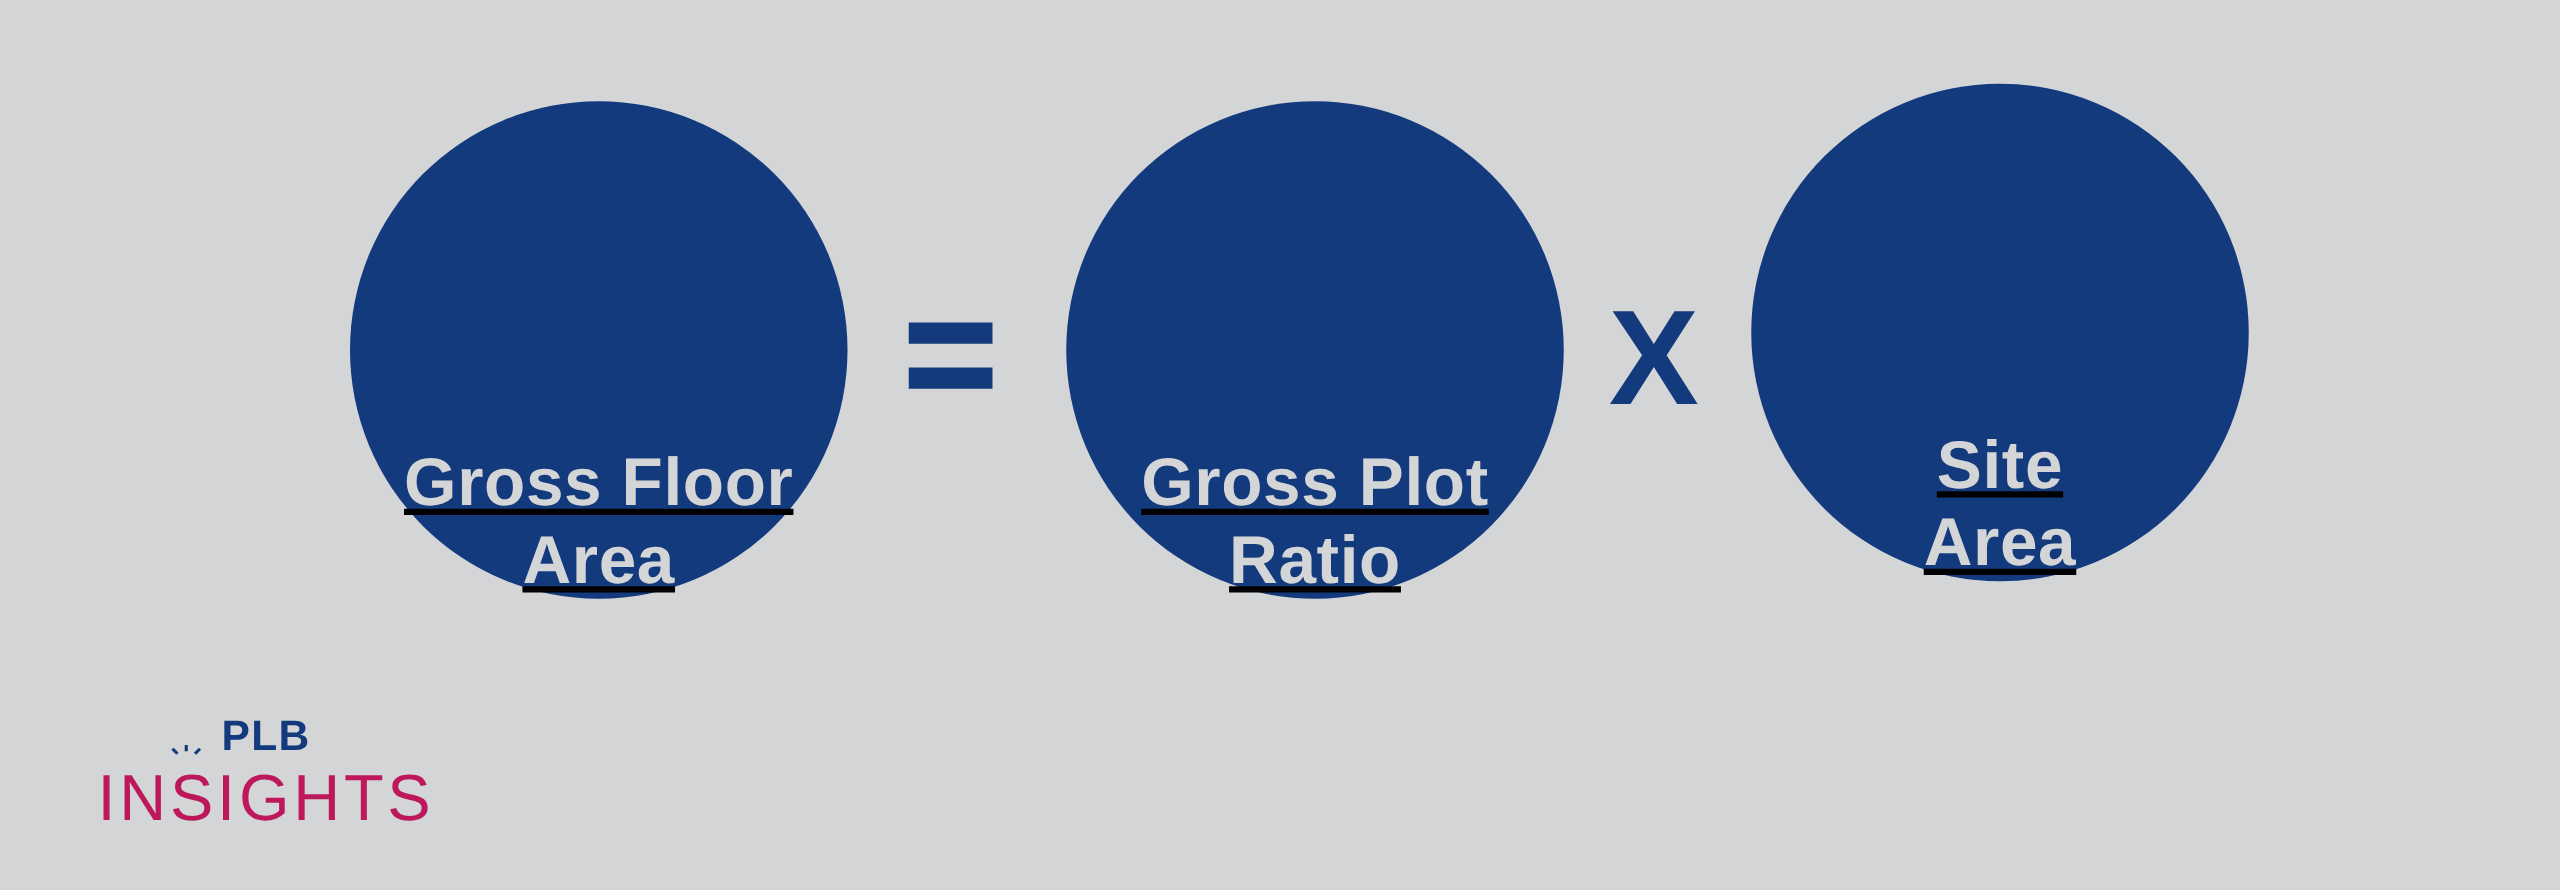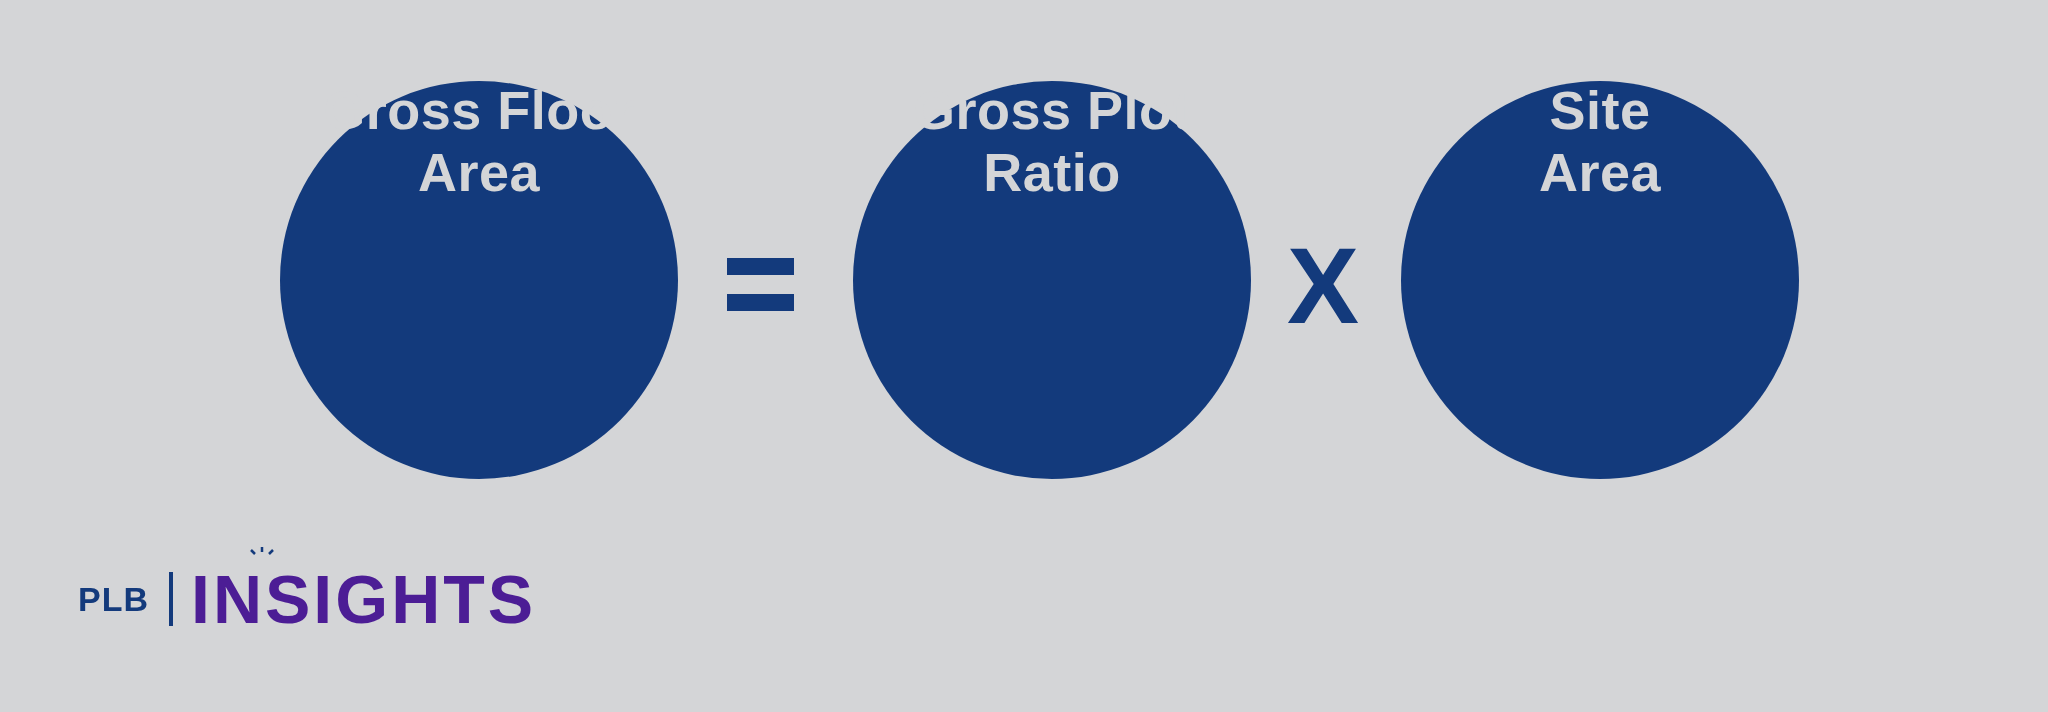--- a/index.html
+++ b/index.html
@@ -2,36 +2,37 @@
 <html><head>
 <meta charset="utf-8">
 <style>
   html, body { margin:0; padding:0; }
   body {
     width:2048px; height:712px; background:#d4d5d7; position:relative; overflow:hidden;
     font-family:"Liberation Sans", sans-serif;
   }
   .circle {
     position:absolute; width:398px; height:398px; border-radius:50%;
-    background:#133a7c; display:flex; align-items:flex-start; justify-content:center;
+    background:#133a7c; display:flex; align-items:flex-end; justify-content:center;
     text-align:center;
+    text-decoration:underline;
   }
   .circle .label {
     color:#d4d5d7; font-weight:bold; font-size:54px; line-height:62px;
     white-space:pre-line; margin-top:-2px; letter-spacing:0.5px;
   }
   .eq-bar { position:absolute; left:727px; width:67px; height:17px; background:#133a7c; }
   .times {
     position:absolute; left:1280px; top:236px; width:86px; height:100px;
     color:#133a7c; font-weight:bold; font-size:108px; line-height:100px; text-align:center;
   }
-  .logo { position:absolute; left:78px; top:570px; height:58px; display:flex; align-items:center; }
+  .logo { position:absolute; left:78px; top:570px; height:58px; display:flex; align-items:center;flex-direction:column; }
   .logo .plb { color:#133a7c; font-weight:bold; font-size:34px; letter-spacing:1px; }
   .logo .divider { width:4px; height:54px; background:#133a7c; margin:0 18px 0 20px; }
-  .logo .insights { color:#4c1d95; font-weight:bold; font-size:68px; letter-spacing:3px; position:relative; }
+  .logo .insights { color:#be185d; font-weight:normal; font-size:52px; letter-spacing:3px; position:relative; }
   .bulb-rays { position:absolute; left:56px; top:-14px; }
 </style>
 </head>
 <body>
 
 <div>
   <div class="circle" style="left:280px; top:81px;">
     <div class="label">Gross Floor
 Area</div>
   </div>
@@ -41,21 +42,21 @@
     <div class="eq-bar" style="top:294px;"></div>
   </div>
 
   <div class="circle" style="left:853px; top:81px;">
     <div class="label">Gross Plot
 Ratio</div>
   </div>
 
   <div class="times">X</div>
 
-  <div class="circle" style="left:1401px; top:81px;">
+  <div class="circle" style="left:1401px; top:67px;">
     <div class="label">Site
 Area</div>
   </div>
 </div>
 
 <div class="logo">
   <span class="plb">PLB</span>
   <span class="divider"></span>
   <span class="insights">
     <span>INSIGHTS</span>

